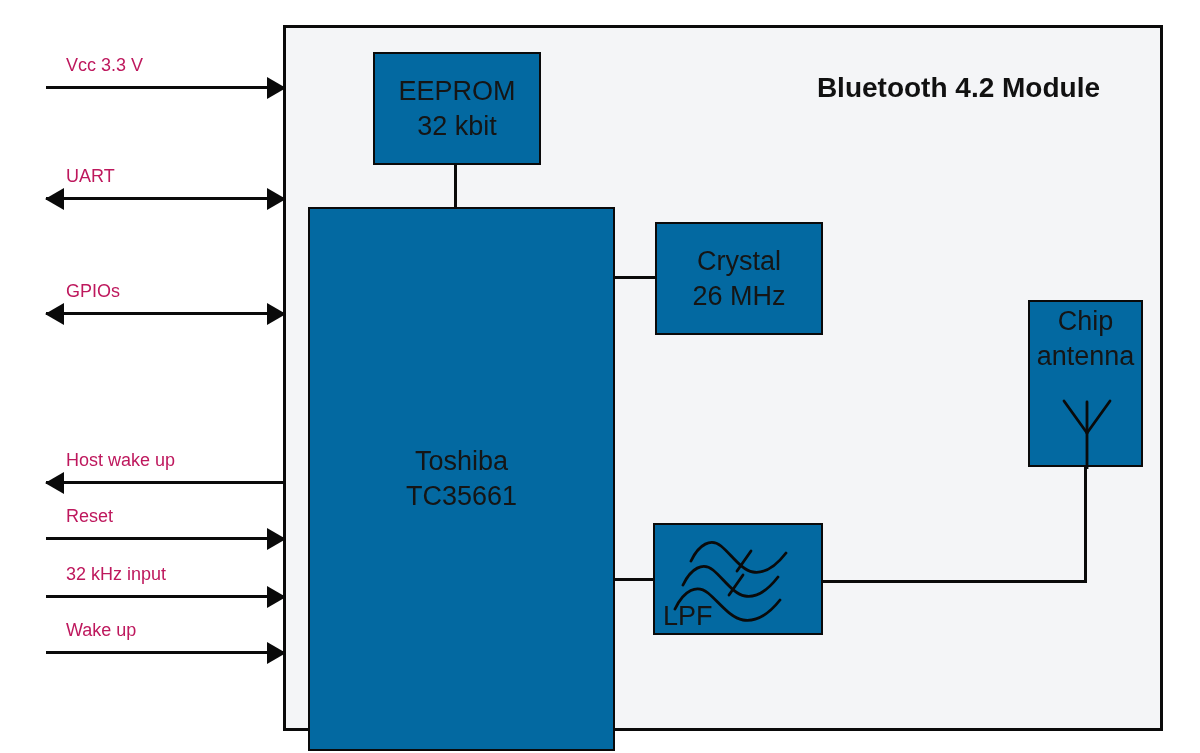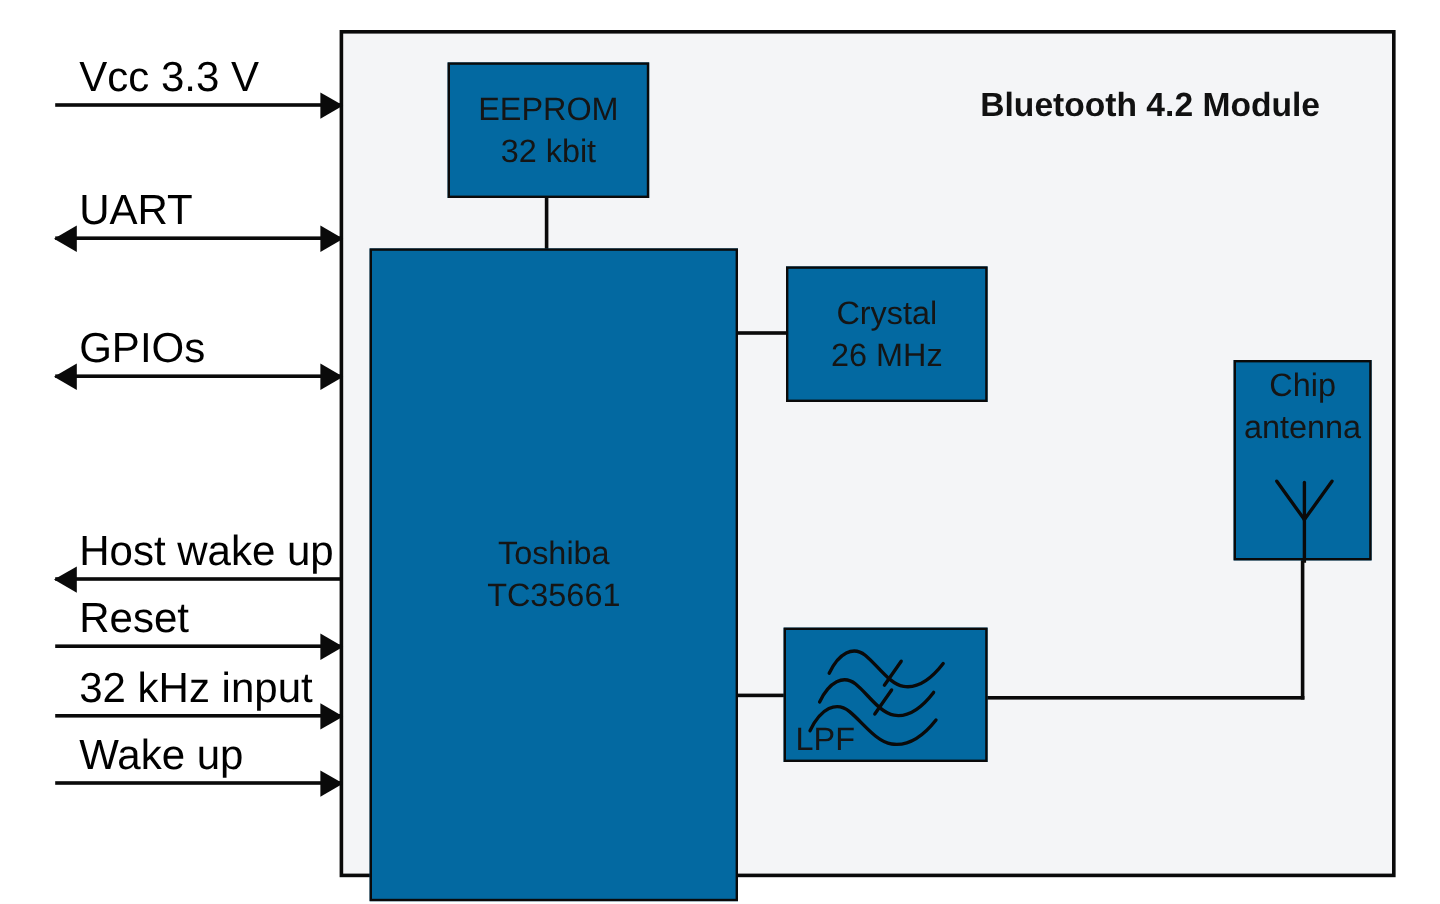--- a/index.html
+++ b/index.html
@@ -74,24 +74,24 @@
   
   .signal {
     position: absolute;
     left: 46px;
     width: 239px;
     height: 44px;
   }
   .sig-label {
     position: absolute;
     left: 20px; top: 0;
-    font-size: 35px;
+    font-size: 18px;
     line-height: 30px;
     white-space: nowrap;
-    color: #000000;
+    color: #be185d;
   }
   .sig-line {
     position: absolute;
     left: 0; right: 0;
     top: 36px;
     height: 3px;
     background: #0a0a0a;
   }
   .ah {
     position: absolute;

